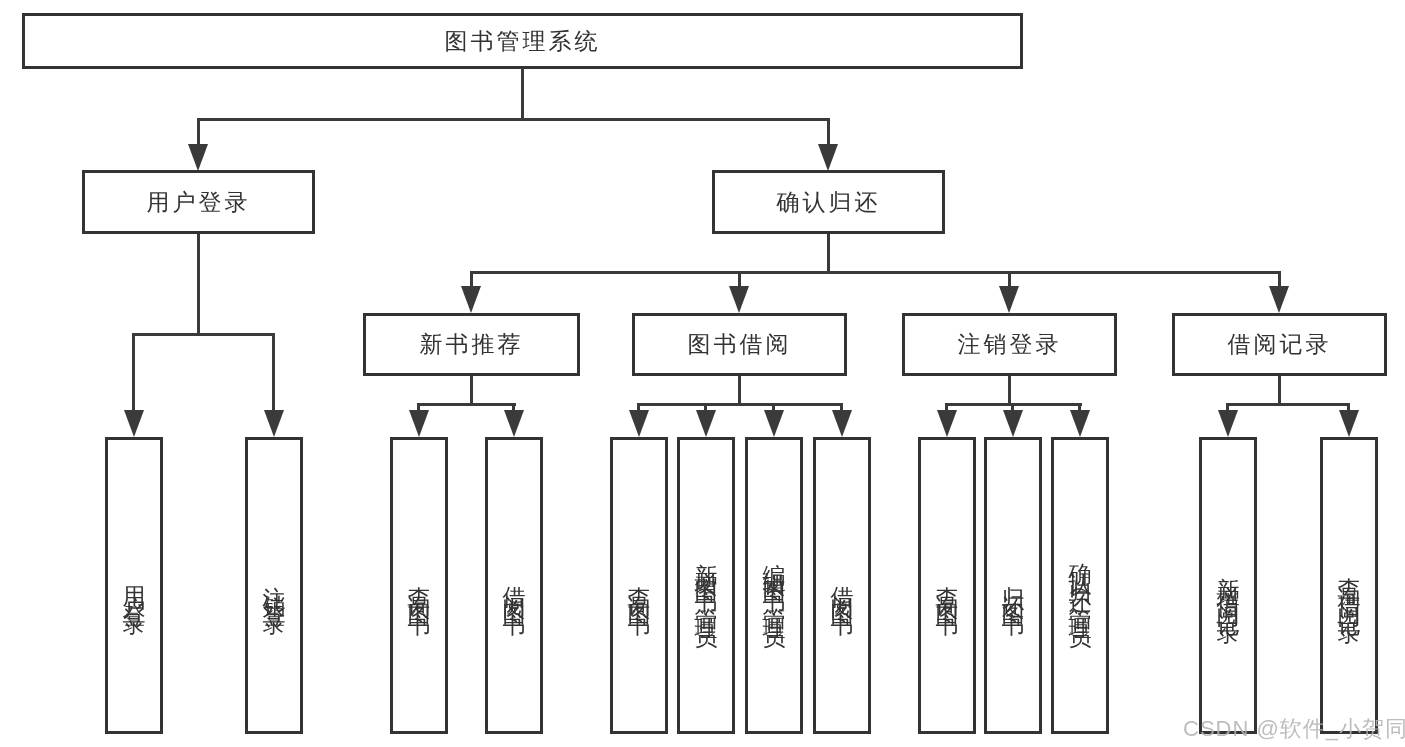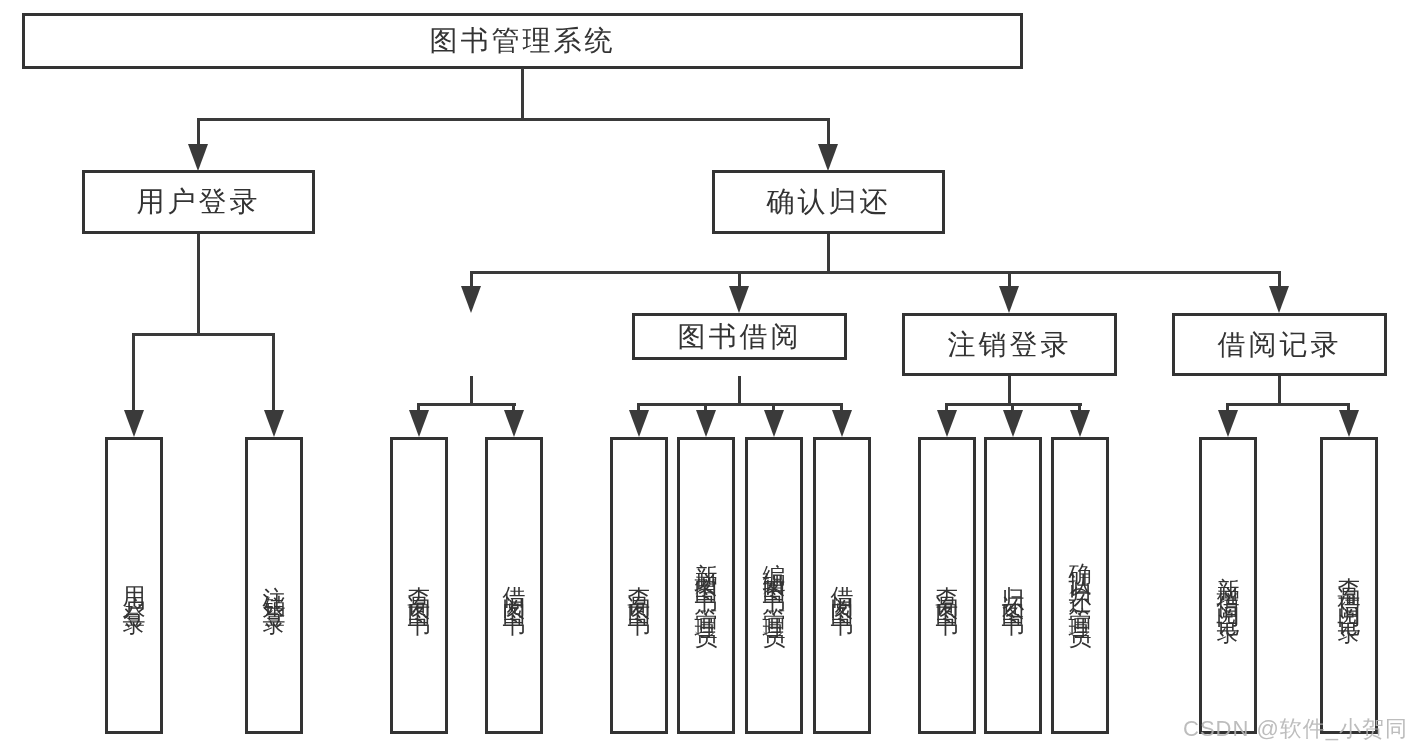--- a/index.html
+++ b/index.html
@@ -3,21 +3,21 @@
 <meta charset="utf-8">
 <style>
   html,body{margin:0;padding:0;background:#ffffff;}
   .canvas{
     position:relative;width:1405px;height:747px;background:#fff;overflow:hidden;
     font-family:"Liberation Sans", sans-serif;color:var(--text,#333333);
   }
   .box{
     position:absolute;background:#fff;border:3px solid var(--border,#333333);
     box-sizing:border-box;display:flex;align-items:center;justify-content:center;
-    font-size:28px;letter-spacing:3px;white-space:nowrap;
+    font-size:23px;letter-spacing:3px;white-space:nowrap;
   }
   .vbox{
     writing-mode:vertical-rl;text-orientation:mixed;letter-spacing:9px;
     font-size:23px;line-height:1;
   }
   .hline,.vline{position:absolute;background:var(--line,#3a3a3a);}
   .arrow{
     position:absolute;width:0;height:0;
     border-left:10px solid transparent;border-right:10px solid transparent;
     border-top:27px solid var(--line,#3a3a3a);
@@ -31,21 +31,22 @@
 </head>
 <body>
 
 <div class="canvas">
 
   <div class="box" style="left:22px;top:13px;width:1001px;height:56px;">图书管理系统</div>
 
   <div class="box" style="left:82px;top:170px;width:233px;height:64px;">用户登录</div>
   <div class="box" style="left:712px;top:170px;width:233px;height:64px;">确认归还</div>
 
-  <div class="box" style="left:632px;top:313px;width:215px;height:47px;">图书借阅</div>
+  <div class="box" style="left:363px;top:313px;width:217px;height:63px;">新书推荐</div>
+  <div class="box" style="left:632px;top:313px;width:215px;height:63px;">图书借阅</div>
   <div class="box" style="left:902px;top:313px;width:215px;height:63px;">注销登录</div>
   <div class="box" style="left:1172px;top:313px;width:215px;height:63px;">借阅记录</div>
 
   <div class="box vbox" style="left:105px;top:437px;width:58px;height:297px;">用户登录</div>
   <div class="box vbox" style="left:245px;top:437px;width:58px;height:297px;">注销登录</div>
 
   <div class="box vbox" style="left:390px;top:437px;width:58px;height:297px;">查询图书</div>
   <div class="box vbox" style="left:485px;top:437px;width:58px;height:297px;">借阅图书</div>
 
   <div class="box vbox" style="left:610px;top:437px;width:58px;height:297px;">查询图书</div>

